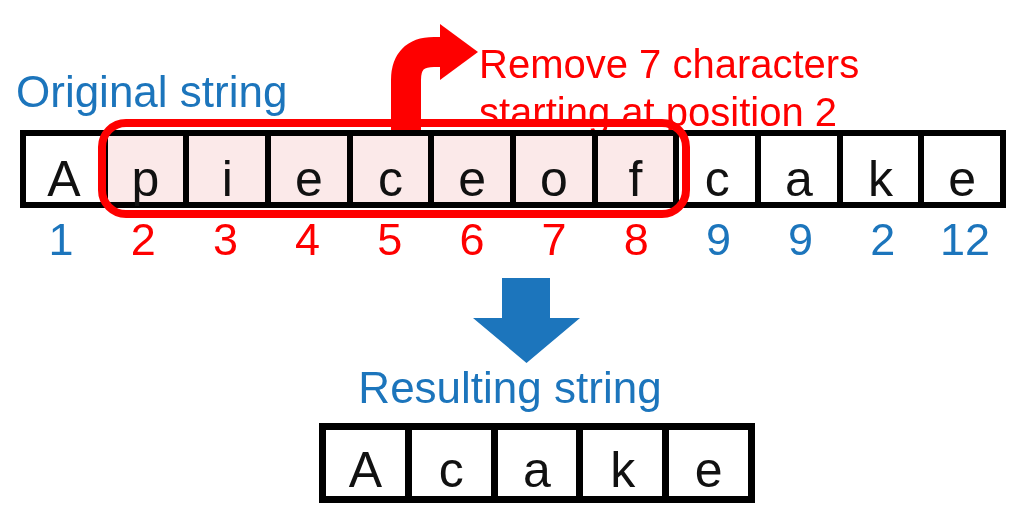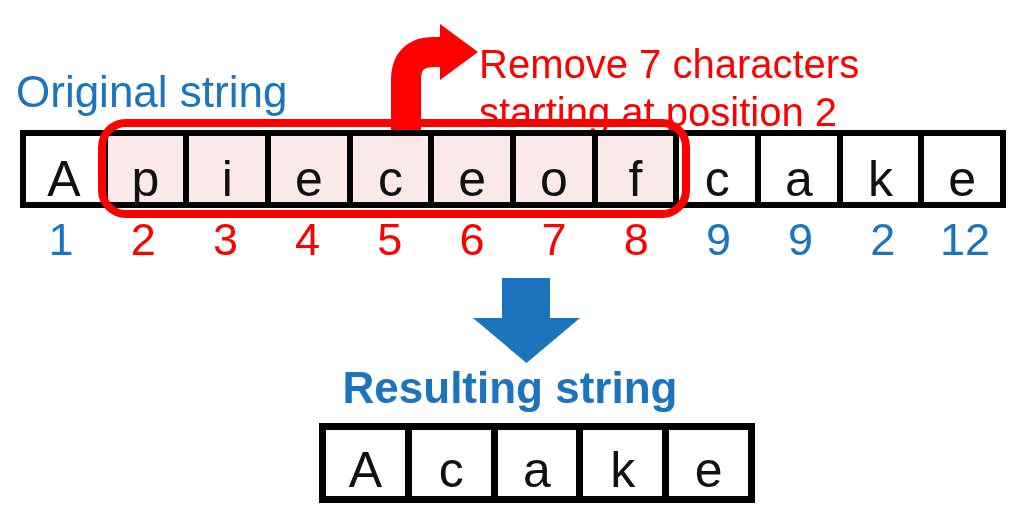--- a/index.html
+++ b/index.html
@@ -4,21 +4,21 @@
 <style>
   html,body { margin:0; padding:0; background:#ffffff; }
   .canvas {
     position:relative; width:1024px; height:519px; background:#ffffff;
     font-family:"Liberation Sans", sans-serif; overflow:hidden;
   }
 
   
   .title { position:absolute; color:#1c75bc; font-size:44px; line-height:60px; white-space:nowrap; }
   .original-title { left:16px; top:62px; }
-  .result-title  { left:280px; top:358px; width:460px; text-align:center;font-weight:bold; }
+  .result-title  { left:280px; top:358px; width:460px; text-align:center; }
 
   
   .annotation { position:absolute; left:479px; top:8px; color:#fe0000;
                 font-size:40px; line-height:48px; white-space:nowrap;margin-top:32px; }
 
   
   .row { position:absolute; display:flex; box-sizing:border-box; background:#ffffff; }
   .main-row { left:20px; top:130px; width:986px; height:78px; border:6px solid #000; }
   .main-row .cell { border-right:6px solid #000; padding-top:22px; }
   .result-row { left:319px; top:423px; width:436px; height:80px; border:7px solid #000; }

